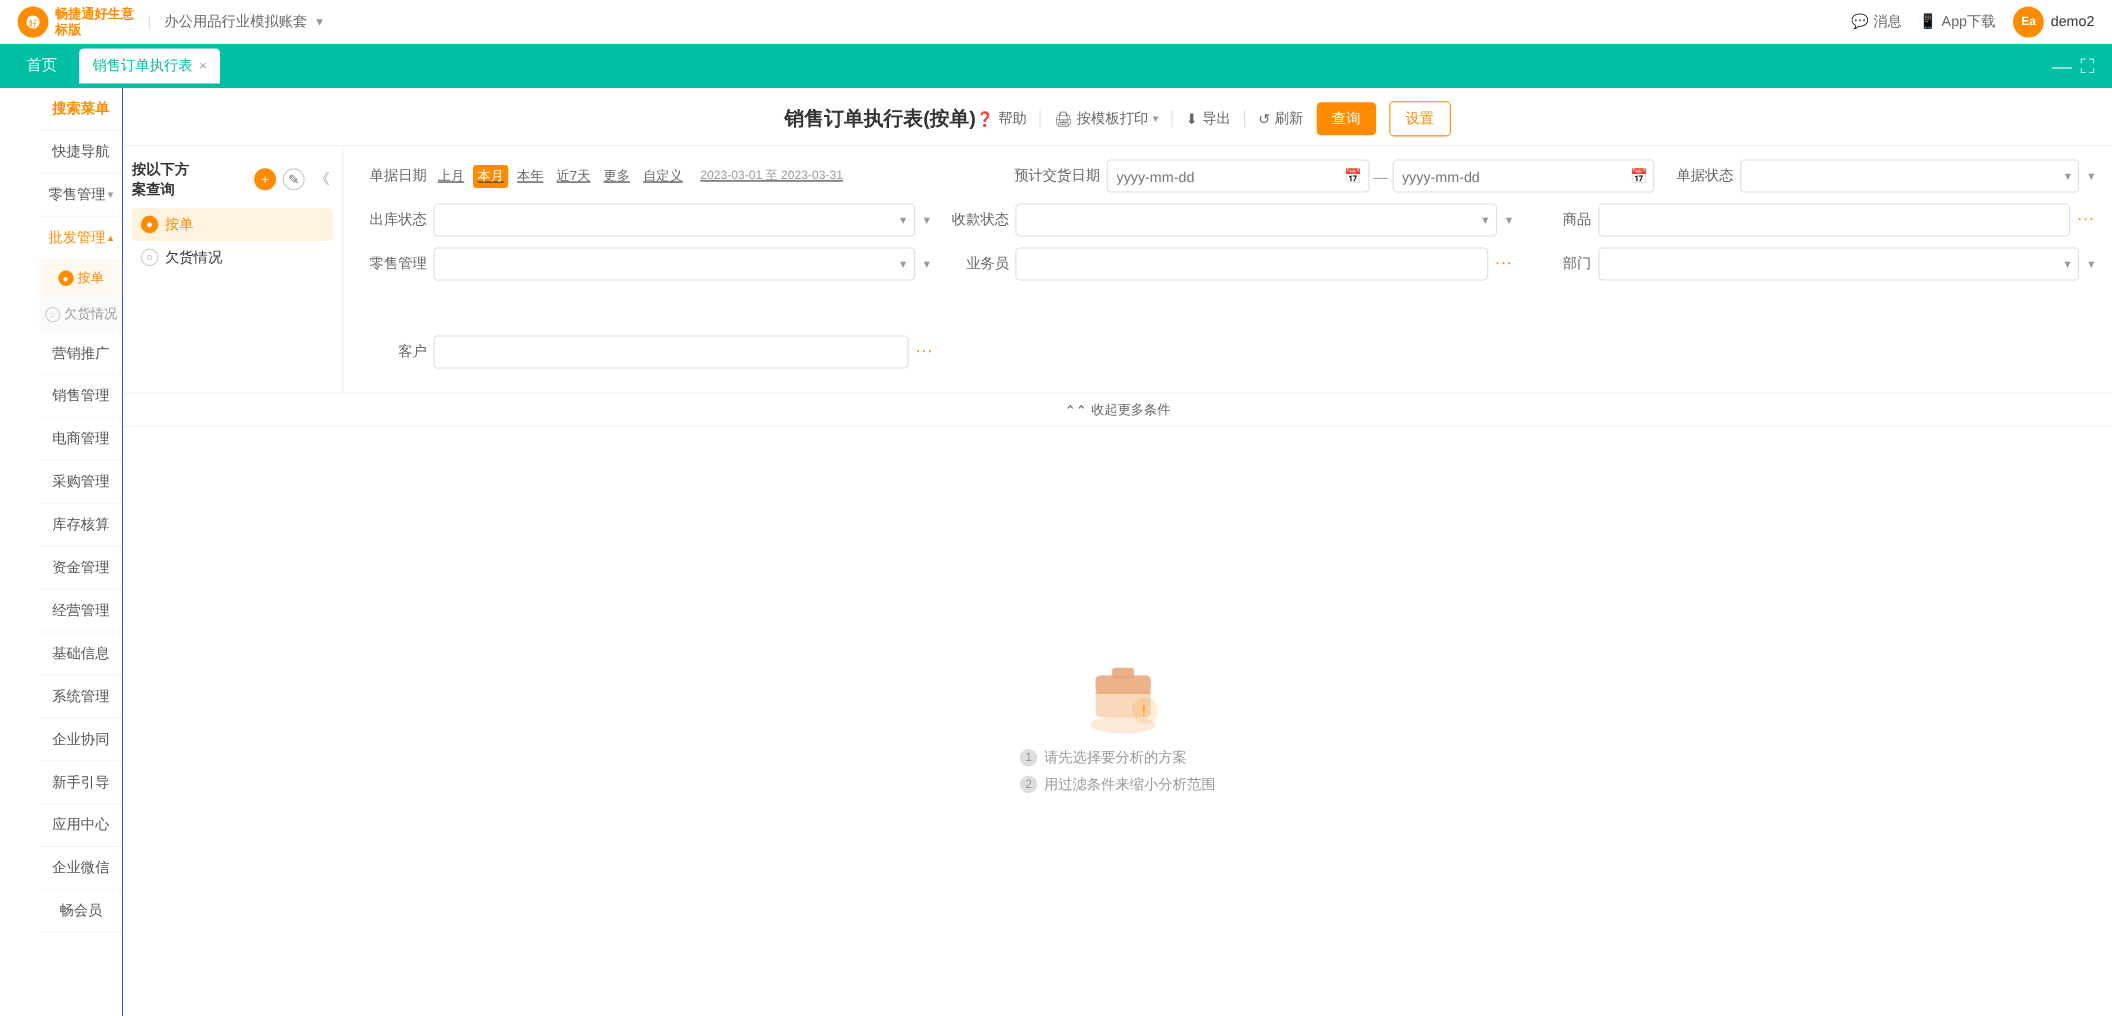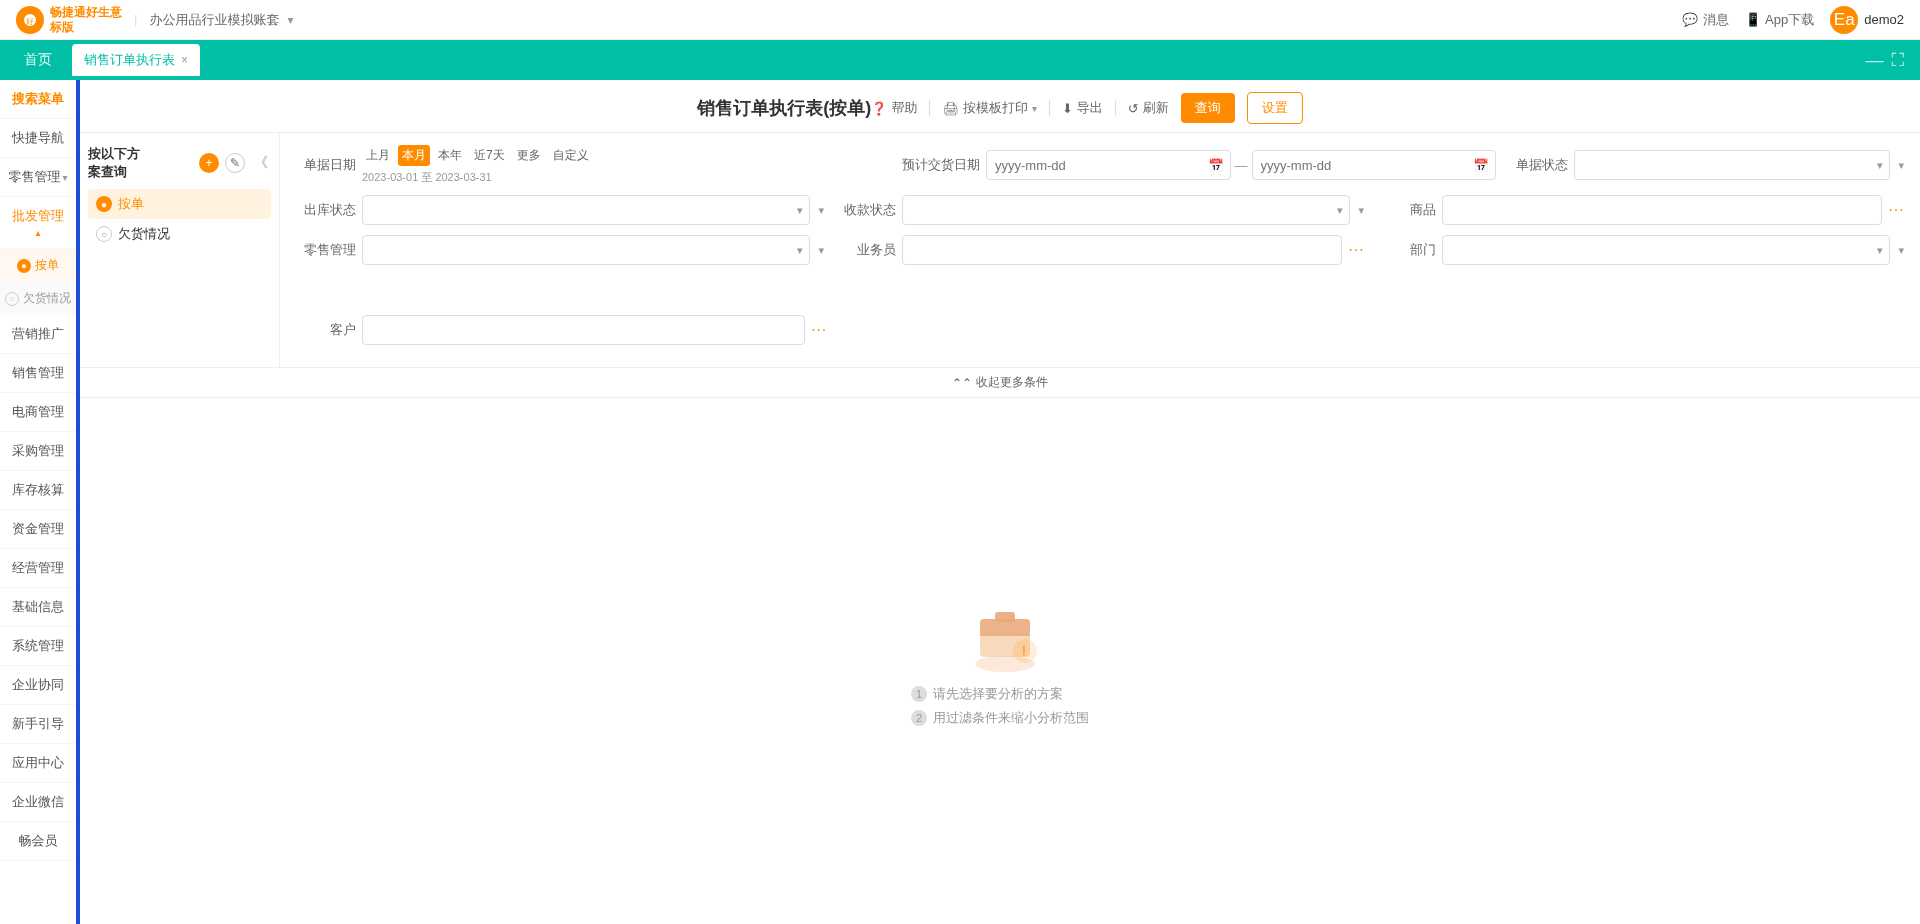--- a/index.html
+++ b/index.html
@@ -67,27 +67,28 @@
 
     
     .main-layout {
       display: flex;
       flex: 1;
       overflow: hidden;
     }
 
     
     .sidebar {
-      width: 80px;
+      width: 112px;
       background: #fff;
-      border-right: 4px solid #1d4ed8;
+      border-right: 1px solid #1d4ed8;
       display: flex;
       flex-direction: column;
       overflow-y: auto;
       flex-shrink: 0;
+      padding-left: 36px;
     }
     .sidebar-item {
       padding: 10px 4px;
       text-align: center;
       cursor: pointer;
       color: #555;
       font-size: 13px;
       border-bottom: 1px solid #f5f5f5;
       transition: background 0.2s;
     }
@@ -282,21 +283,21 @@
     <div class="top-bar-action">
       <span>💬</span>
       <span>消息</span>
     </div>
     <div class="top-bar-action">
       <span>📱</span>
       <span>App下载</span>
     </div>
     <div style="display:flex;align-items:center;gap:6px;">
       <div class="user-avatar">
-        <span style="font-size:17px;font-weight:normal;">Ea</span>
+        <span style="font-size:11px;font-weight:bold;">Ea</span>
       </div>
       <span class="user-name">demo2</span>
     </div>
   </div>
 </div>
 
 <div class="tab-bar">
   <div class="tab-home">首页</div>
   <div class="tab-active">
     <span>销售订单执行表</span>
@@ -311,21 +312,21 @@
 
 <div class="main-layout">
 
   <div class="sidebar">
     <div class="sidebar-item sidebar-search">搜索菜单</div>
     <div class="sidebar-item">快捷导航</div>
     <div class="sidebar-item with-sub">
       <span>零售管理</span>
       <span style="font-size:10px;color:#999;">▾</span>
     </div>
-    <div class="sidebar-item with-sub" style="color:#ff8c00;flex-direction:column;">
+    <div class="sidebar-item with-sub" style="color:#ff8c00;">
       <span>批发管理</span>
       <span style="font-size:10px;">▴</span>
     </div>
 
     <div class="sidebar-sub-item">
       <span style="width:14px;height:14px;border-radius:50%;background:#ff8c00;display:inline-flex;align-items:center;justify-content:center;color:#fff;font-size:9px;">●</span>
       <span>按单</span>
     </div>
     <div class="sidebar-sub-item" style="color:#999;background:#fafafa;">
       <span style="width:14px;height:14px;border-radius:50%;border:1px solid #ccc;display:inline-flex;align-items:center;justify-content:center;color:#ccc;font-size:9px;">○</span>
@@ -401,21 +402,21 @@
           <span>欠货情况</span>
         </div>
       </div>
 
       <div class="filter-fields">
 
         <div class="filter-row">
 
           <div class="filter-field" style="flex:1.5;">
             <span class="filter-label">单据日期</span>
-            <div style="display:flex;flex-direction:column;flex:1;gap:2px;">
+            <div style="display:flex;flex-direction:row;flex:1;gap:12px;text-decoration:underline;">
               <div class="date-tabs">
                 <span class="date-tab">上月</span>
                 <span class="date-tab active">本月</span>
                 <span class="date-tab">本年</span>
                 <span class="date-tab">近7天</span>
                 <span class="date-tab">更多</span>
                 <span class="date-tab">自定义</span>
               </div>
               <div class="date-hint">2023-03-01 至 2023-03-31</div>
             </div>

